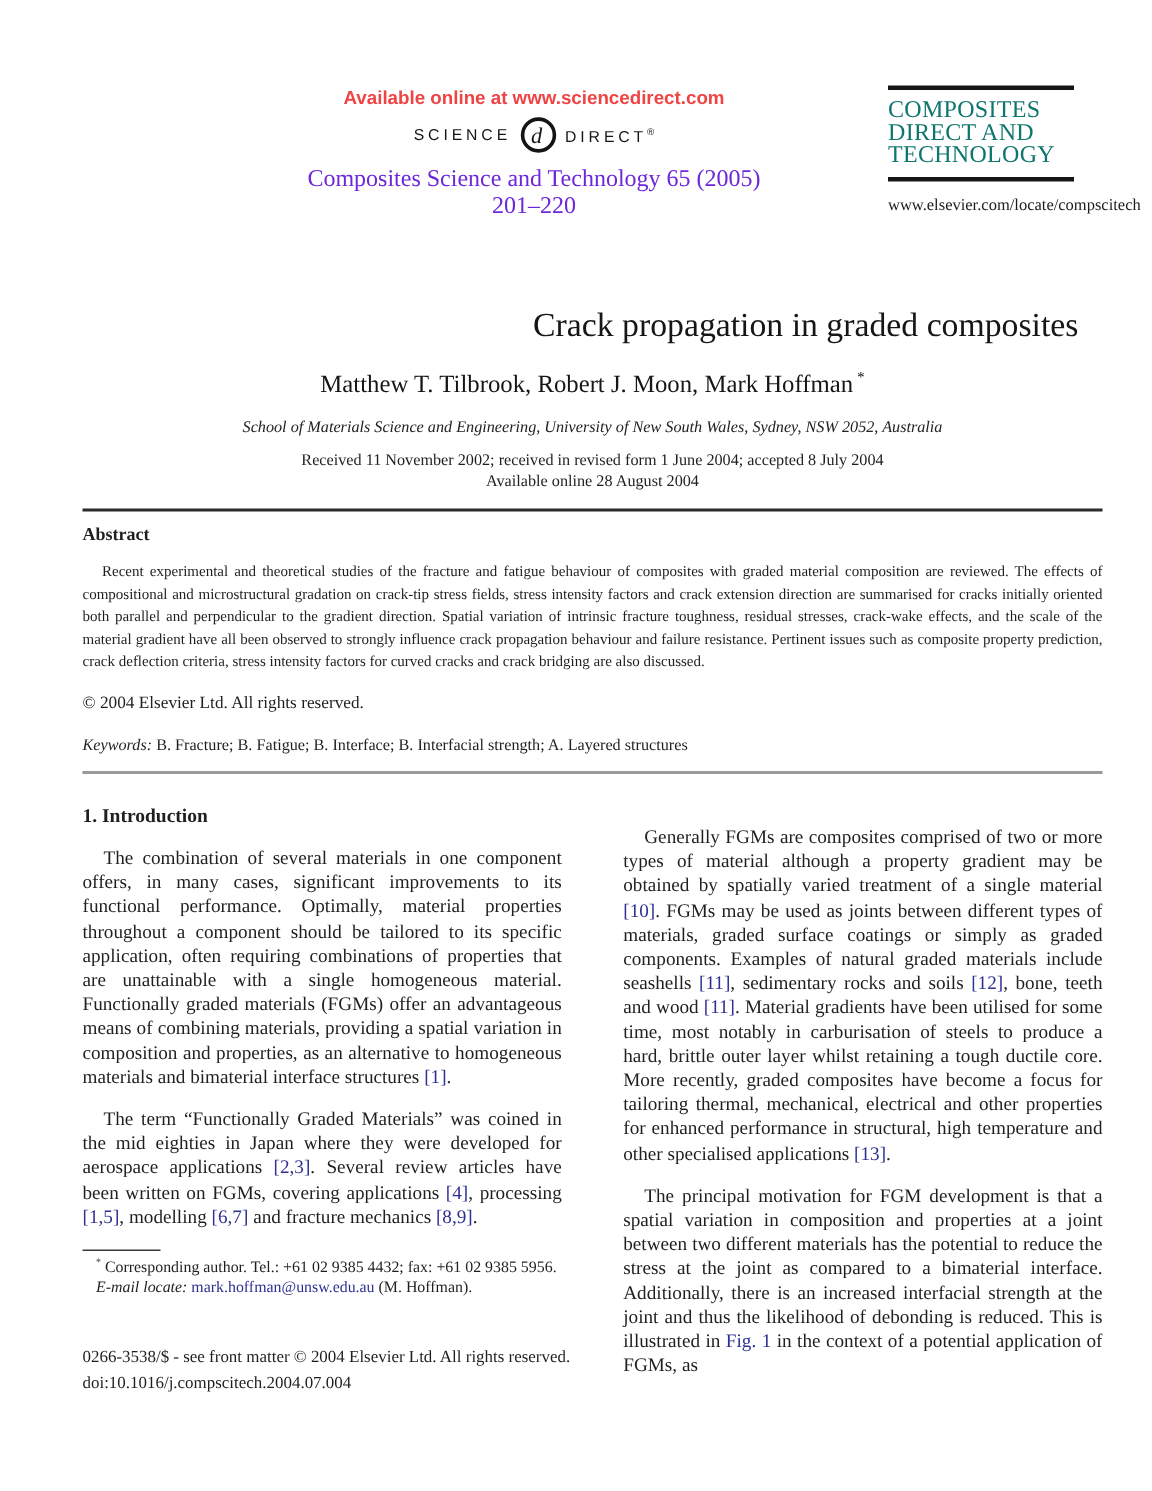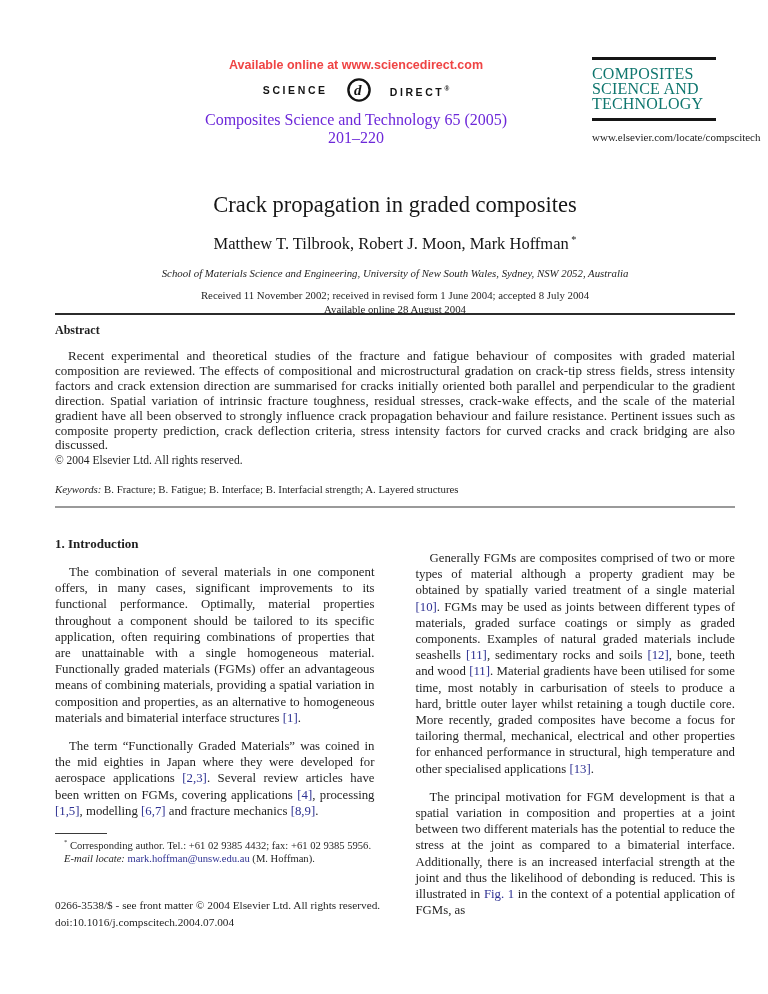--- a/index.html
+++ b/index.html
@@ -10,44 +10,44 @@
     color:#1f1f1f;
     font-family:"Liberation Serif", serif;
     overflow:hidden;
     margin:0 auto;
   }
   
   .elsevier-block{position:absolute;left:53px;top:60px;width:74px;text-align:center;}
   .elsevier-wordmark{font-size:14.5px;font-weight:700;letter-spacing:.4px;margin-top:2px;color:#141414;}
   .center-block{position:absolute;left:200px;top:58px;width:312px;text-align:center;}
   .avail-line{font-family:"Liberation Sans",sans-serif;font-size:12.5px;font-weight:600;color:#ef4444;}
-  .sd-logo{margin-top:5px;display:flex;align-items:center;justify-content:center;gap:18px;
-           font-family:"Liberation Sans",sans-serif;font-weight:700;font-size:10.5px;
+  .sd-logo{margin-top:5px;display:flex;align-items:center;justify-content:center;gap:5px;
+           font-family:"Liberation Sans",sans-serif;font-weight:400;font-size:10.5px;
            letter-spacing:2.6px;color:#141414;}
   .sd-word{line-height:24px;}
   .sd-reg{font-size:6.5px;vertical-align:super;letter-spacing:0;}
   .citation-line{margin-top:7px;font-size:16px;color:#6d28d9;}
   .right-block{position:absolute;left:592px;top:57px;width:143px;}
   .mast-rule{width:124px;height:3px;background:#161616;}
   .mast-name{margin-top:6px;font-size:16px;line-height:15px;letter-spacing:.2px;color:#0f766e;}
   .mast-name span{display:block;}
   .mast-rule2{margin-top:7px;}
   .mast-url{margin-top:10px;font-size:11px;text-align:right;width:143px;color:#1c1c1c;}
   
   .titleblock{position:absolute;left:55px;top:188px;width:680px;text-align:center;}
-  .article-title{margin:4px;font-size:22.5px;font-weight:400;color:#161616;}
+  .article-title{margin:16px;font-size:22.5px;font-weight:400;color:#161616;text-align:right;}
   .authors{margin-top:16px;font-size:16.5px;color:#161616;}
   .affiliation{margin-top:13px;font-size:10.8px;font-style:italic;color:#222;}
   .datesline{margin-top:10px;font-size:10.8px;}
   .datesline2{margin-top:2px;font-size:10.8px;}
   
-  .abstract-sec{position:absolute;left:55px;top:313px;width:680px;}
+  .abstract-sec{position:absolute;left:55px;top:339px;width:680px;}
   .abs-toprule{height:2px;background:#2b2b2b;}
   .abs-heading{margin:8px 0 0 0;font-size:12px;font-weight:700;}
-  .abs-text{margin:11px 0 0 0;font-size:13px;line-height:14.9px;text-align:justify;text-indent:13px;}
+  .abs-text{margin:11px 0 12px 0;font-size:10px;line-height:14.9px;text-align:justify;text-indent:13px;}
   .abs-copy{margin:0;font-size:11.5px;line-height:14.9px;}
   .keywords{margin:15px 0 0 0;font-size:10.8px;}
   .abs-botrule{margin-top:11px;height:2px;background:#9a9a9a;}
   
   .bodycols{position:absolute;left:55px;top:536px;width:680px;display:flex;gap:41px;}
   .col{width:326px;}
   .sec-heading{margin:0;font-size:13px;font-weight:700;}
   .bodyp{margin:12px 0 0 0;font-size:12.8px;line-height:16.2px;text-align:justify;text-indent:14px;}
   .bodyp.first-right{margin-top:14px;}
   .seg-ref{color:#2e3192;}
@@ -79,21 +79,21 @@
       </svg>
       <span class="sd-word"><span>DIRECT</span><span class="sd-reg">®</span></span>
     </div>
     <div class="citation-line">Composites Science and Technology 65 (2005) 201–220</div>
   </div>
 
   <div class="right-block">
     <div class="mast-rule"></div>
     <div class="mast-name">
       <span>COMPOSITES</span>
-      <span>SCIENCE AND</span>
+      <span>DIRECT AND</span>
       <span>TECHNOLOGY</span>
     </div>
     <div class="mast-rule mast-rule2"></div>
     <div class="mast-url">www.elsevier.com/locate/compscitech</div>
   </div>
 
   <div class="titleblock">
     <h1 class="article-title">Crack propagation in graded composites</h1>
     <div class="authors"><span>Matthew T. Tilbrook, Robert J. Moon, Mark Hoffman</span><span class="seg-sup"> *</span></div>
     <div class="affiliation">School of Materials Science and Engineering, University of New South Wales, Sydney, NSW 2052, Australia</div>

